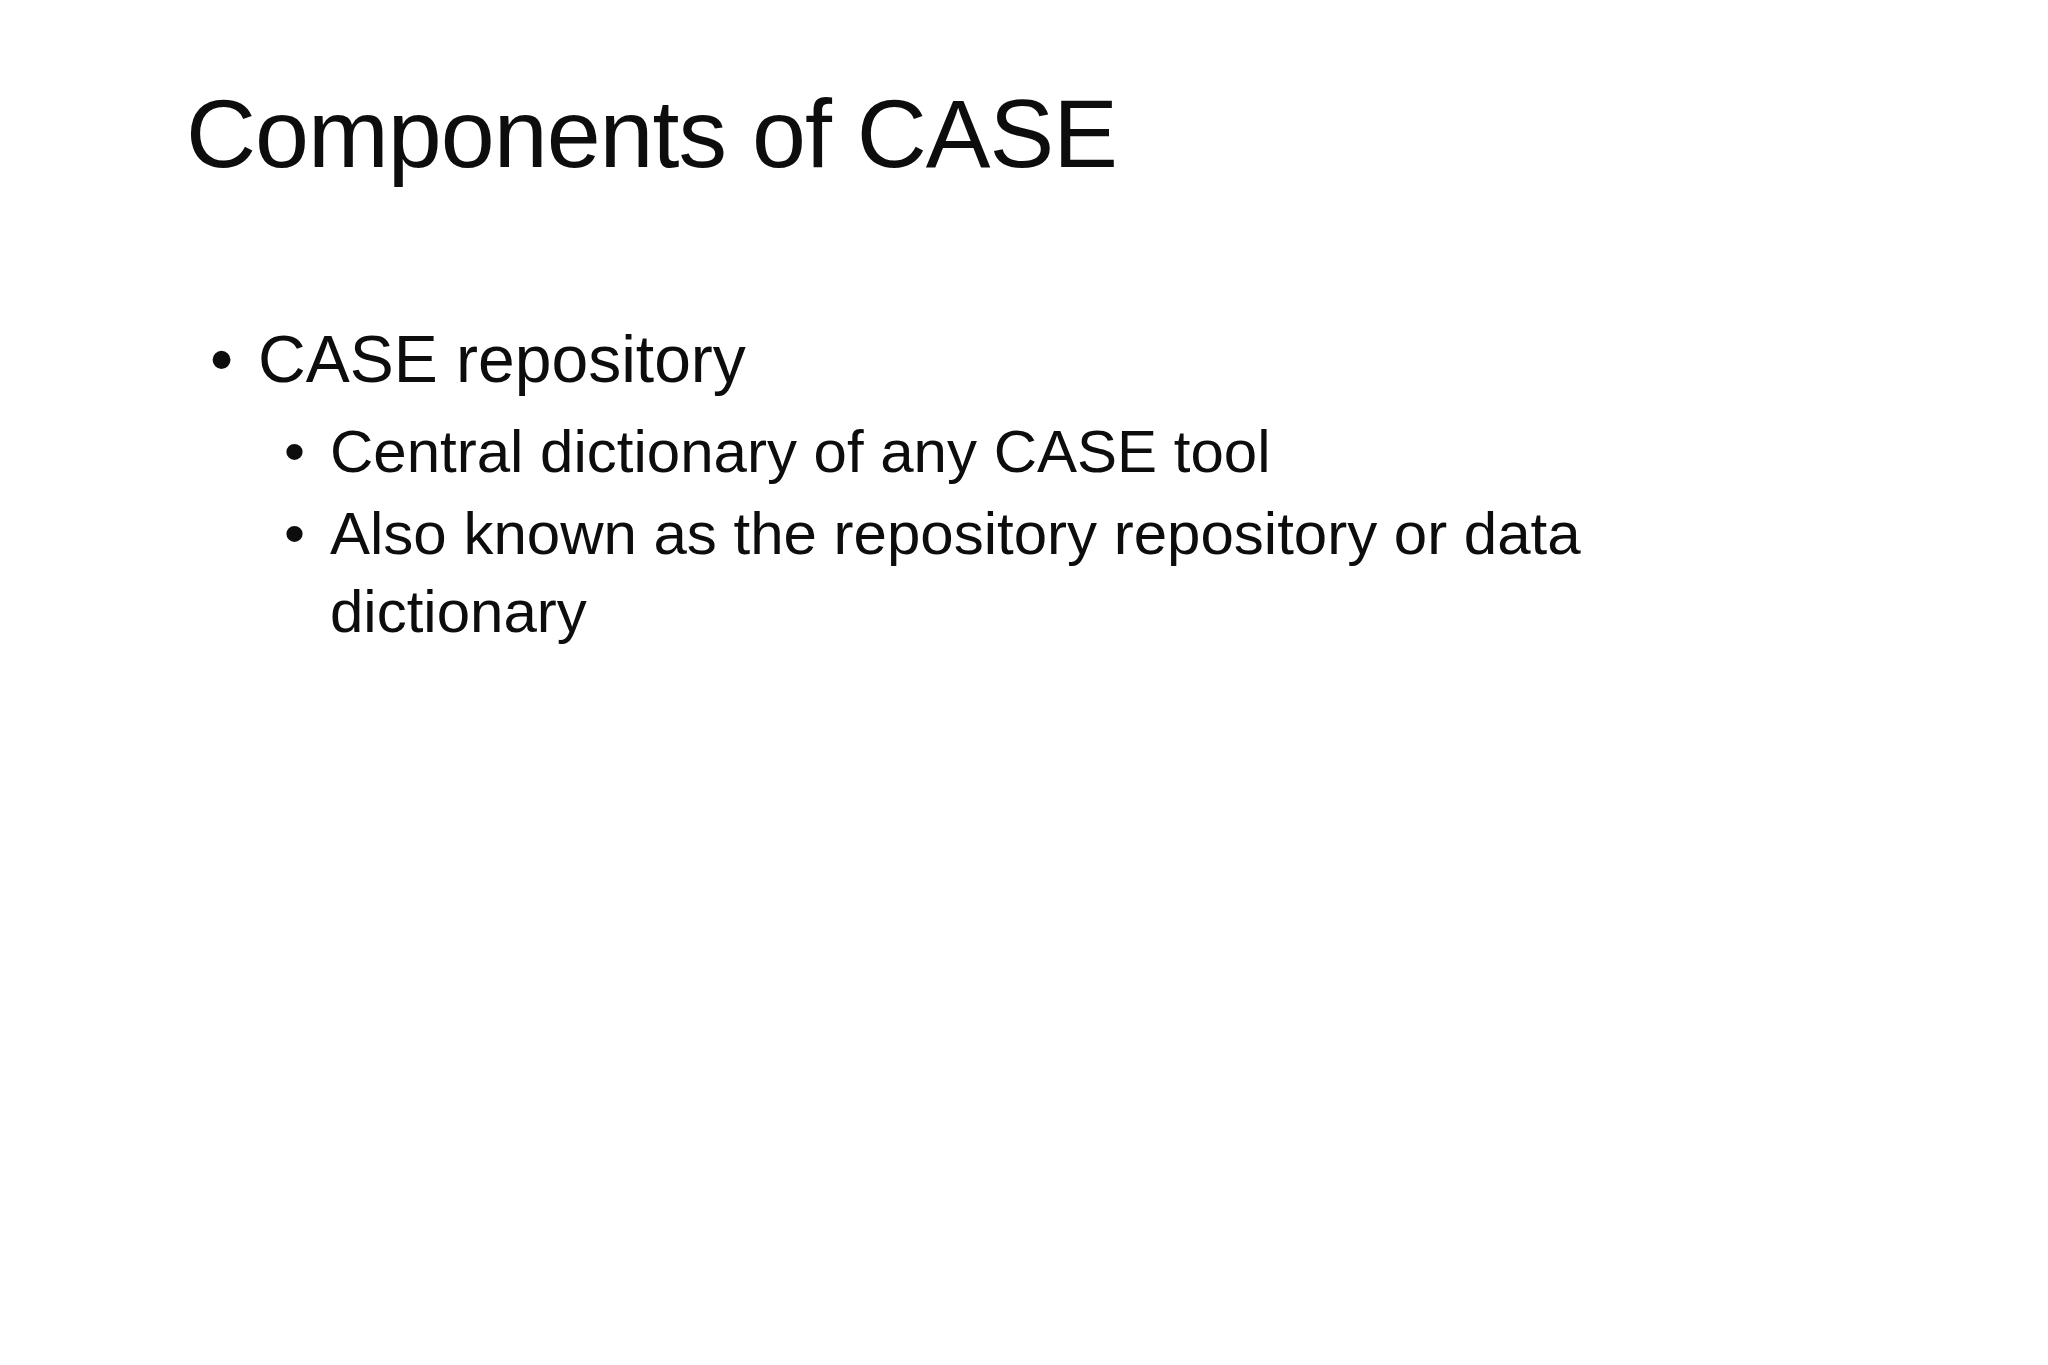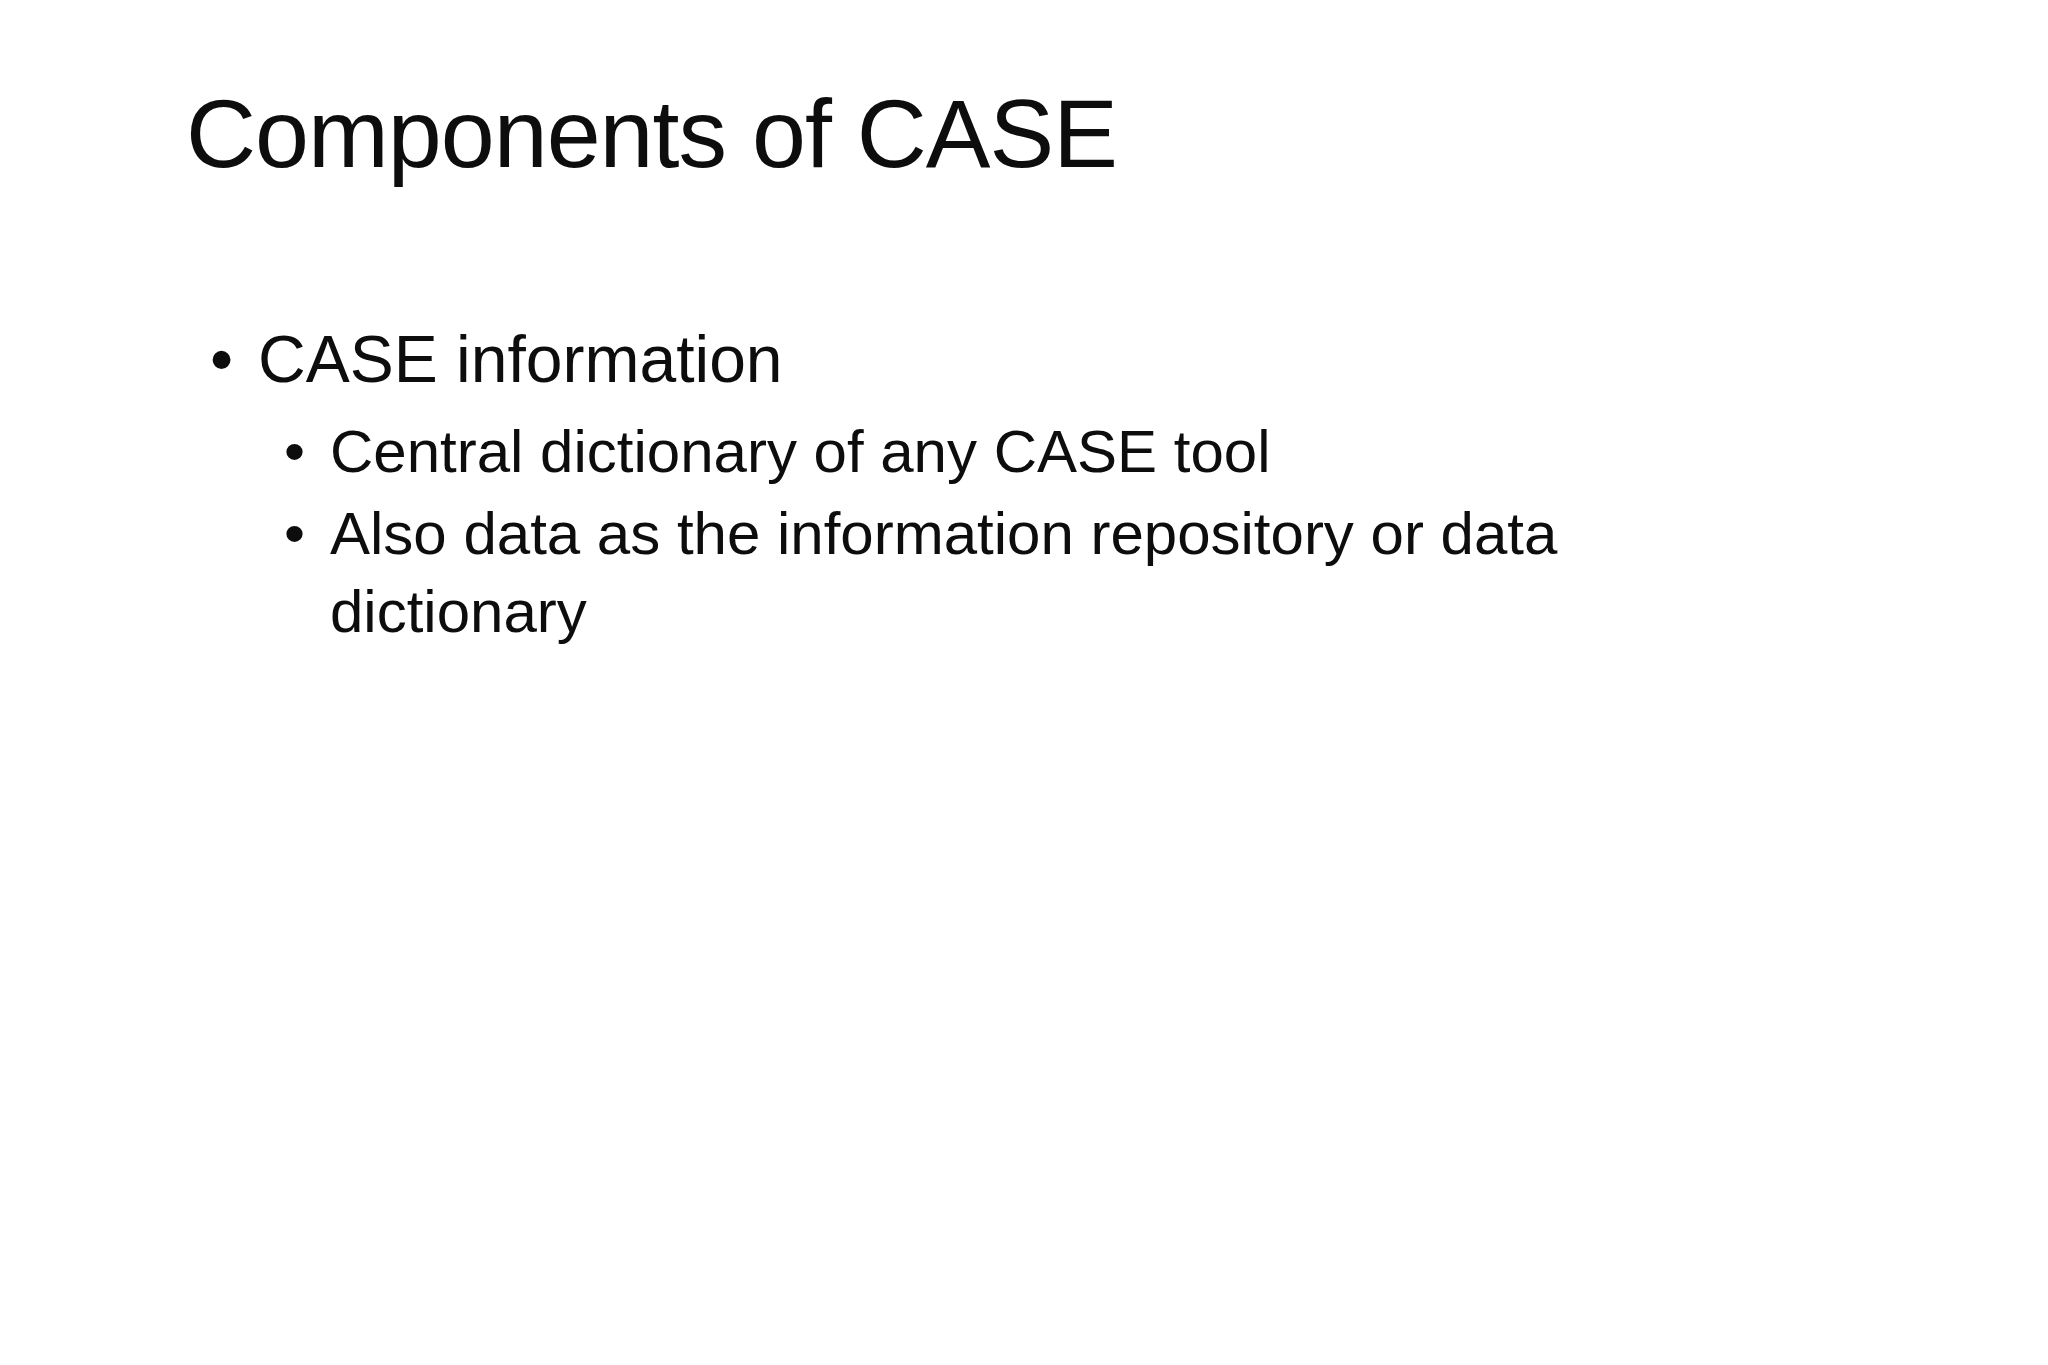--- a/index.html
+++ b/index.html
@@ -66,27 +66,27 @@
 </style>
 </head>
 <body>
 
 <div class="slide">
 
   <h1 class="slide-title">Components of CASE</h1>
 
   <div class="bullet-row row-l1">
     <span class="dot">•</span>
-    <span class="bullet-text">CASE information</span>
+    <span class="bullet-text">CASE repository</span>
   </div>
 
   <div class="bullet-row row-l2 sub-1">
     <span class="dot">•</span>
     <span class="bullet-text">Central dictionary of any CASE tool</span>
   </div>
 
   <div class="bullet-row row-l2 sub-2">
     <span class="dot">•</span>
-    <span class="bullet-text">Also data as the information repository or data
+    <span class="bullet-text">Also known as the repository repository or data
 dictionary</span>
   </div>
 
 </div>
 
 </body></html>

